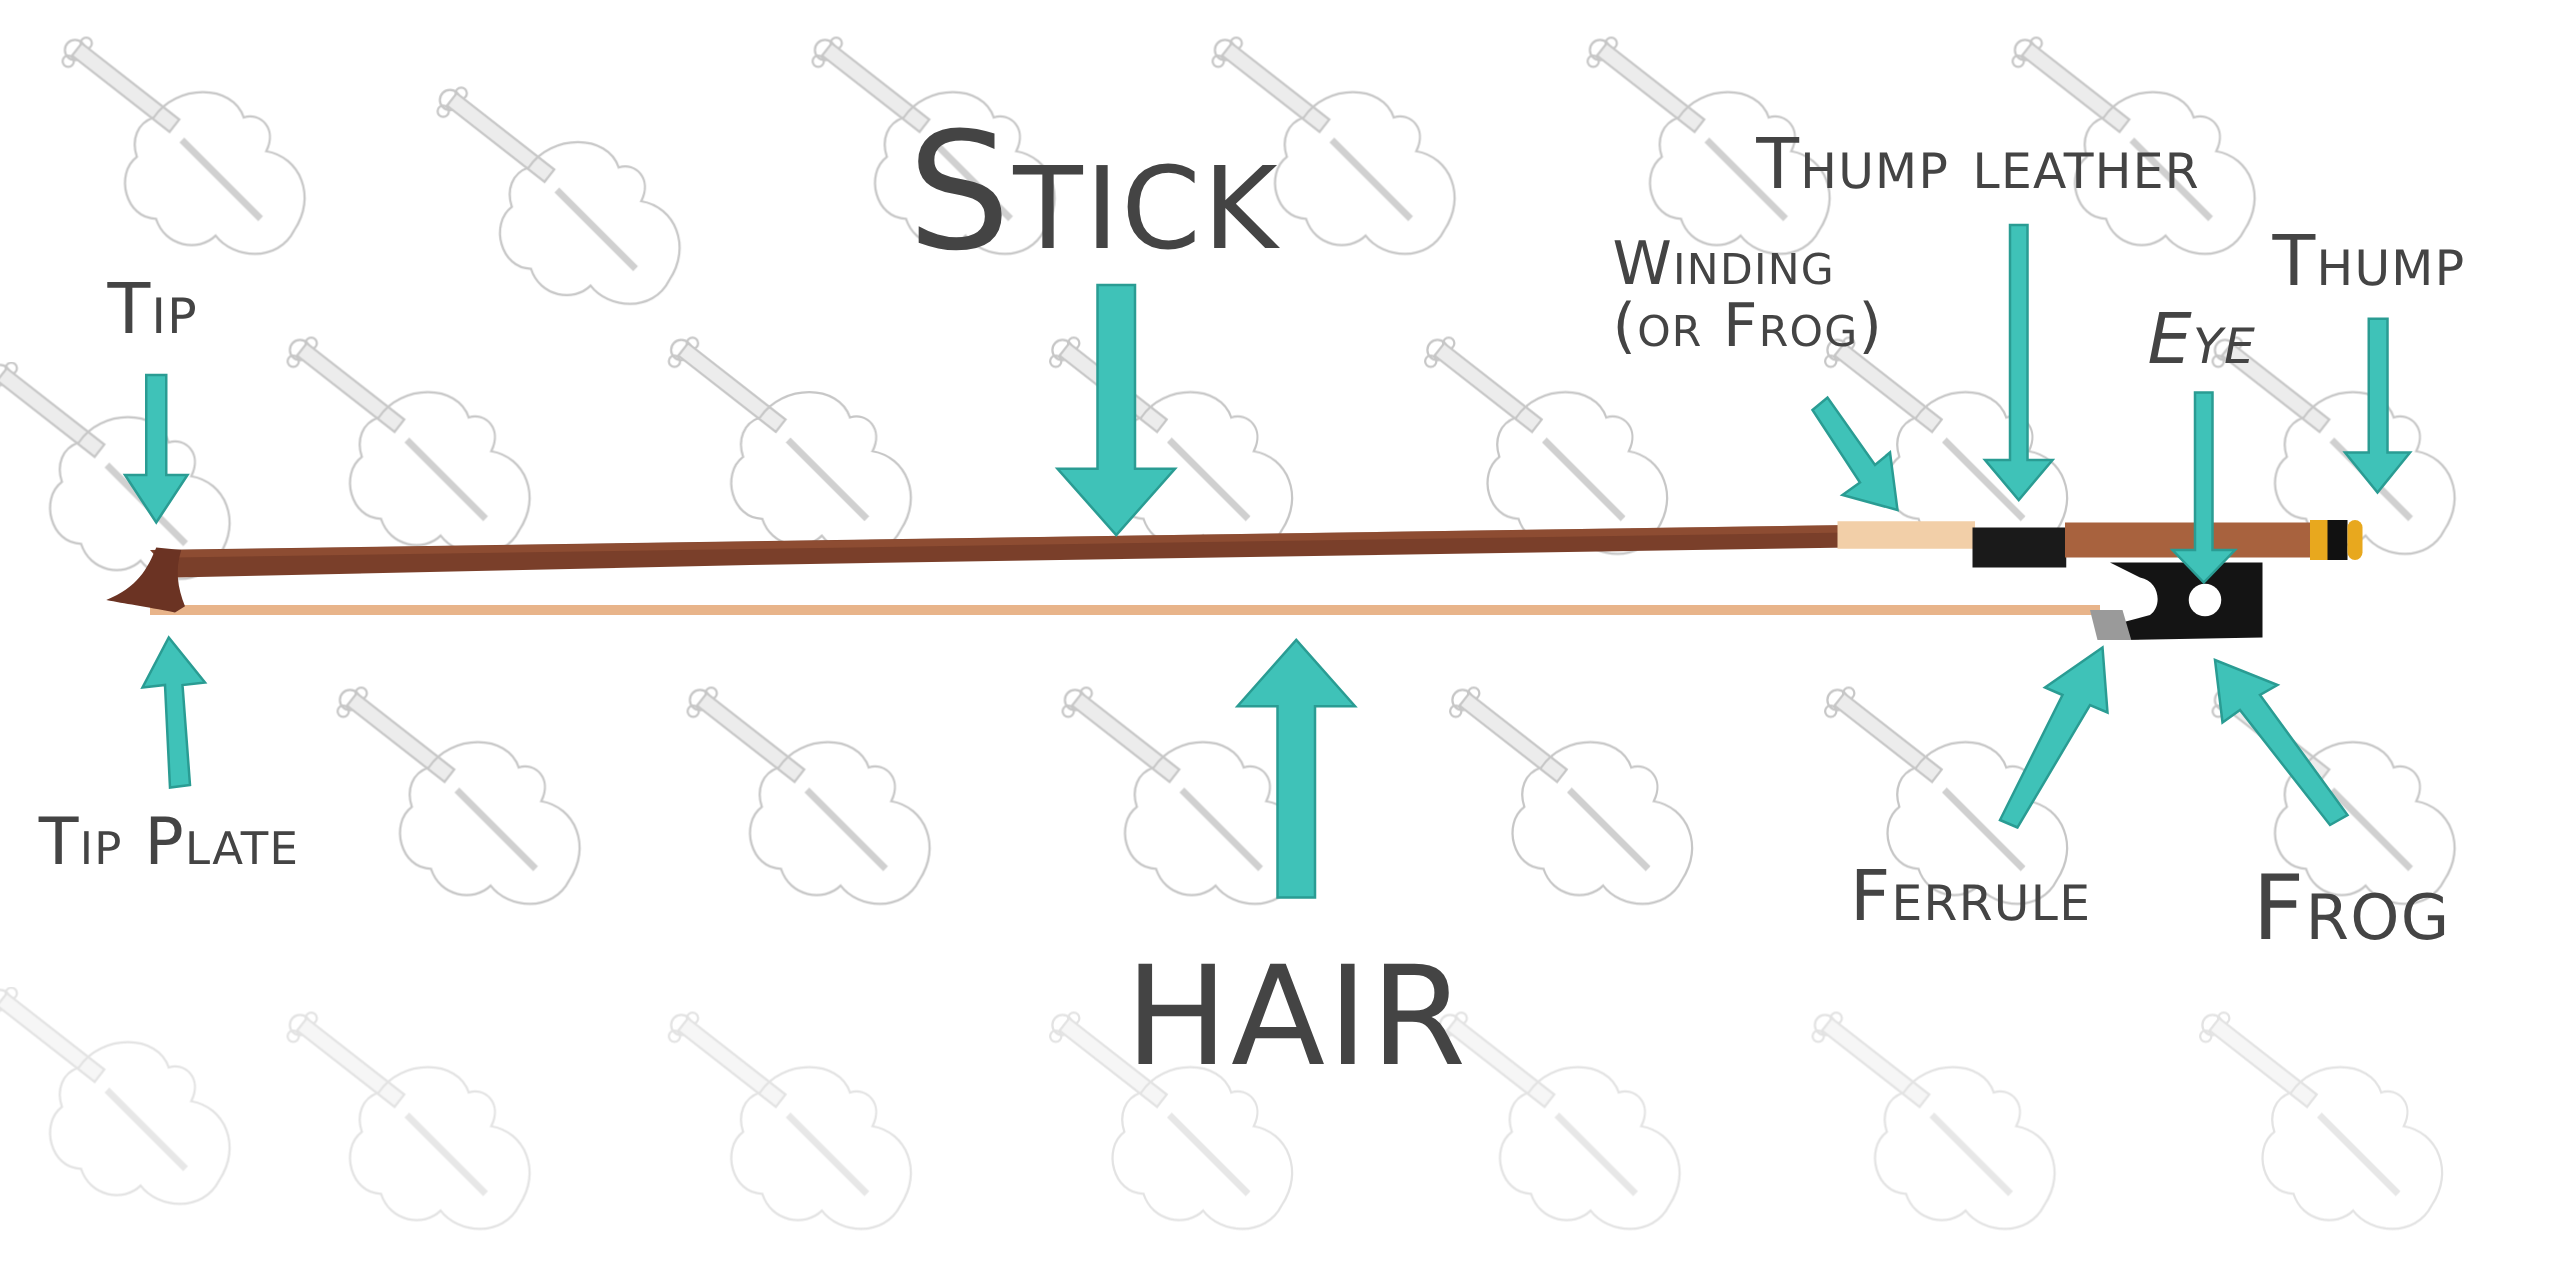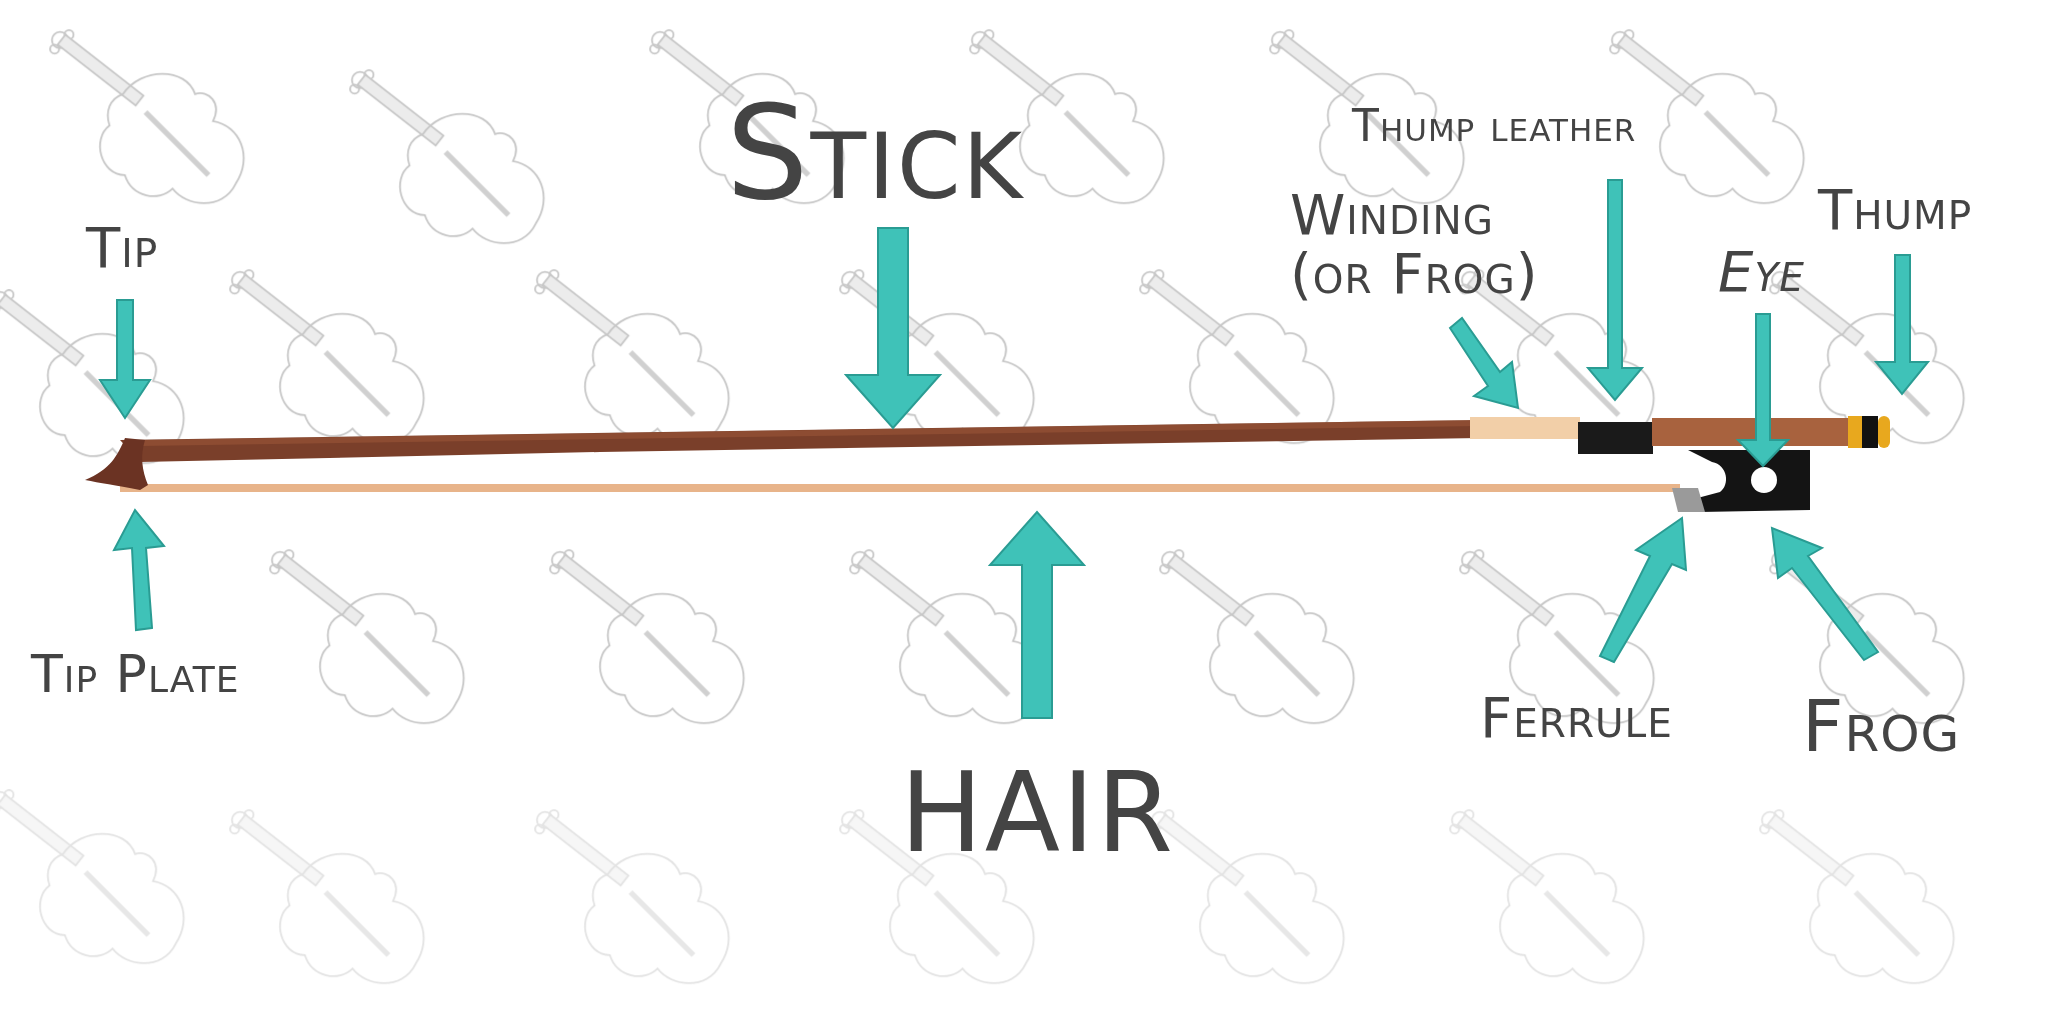--- a/index.html
+++ b/index.html
@@ -101,23 +101,23 @@
       <path d="M1614,662 L1600,656 L1650,556 L1636,550 L1682,518 L1686,570 L1672,564 Z"></path>
 
       <path d="M1864,660 L1878,652 L1808,556 L1822,548 L1772,528 L1778,578 L1792,568 Z"></path>
     </g>
   </svg>
 
   <div class="label" style="left:726px;top:88px;font-size:130px;letter-spacing:2px;">Stick</div>
   <div class="label" style="left:900px;top:758px;font-size:110px;letter-spacing:2px;font-variant:normal;">HAIR</div>
   <div class="label" style="left:86px;top:220px;font-size:56px;">Tip</div>
   <div class="label" style="left:31px;top:648px;font-size:52px;">Tip Plate</div>
-  <div class="label" style="left:1290px;top:186px;font-size:56px;line-height:1.05;">
+  <div class="label" style="left:1290px;top:186px;font-size:48px;line-height:1.05;">
     <div>Winding</div>
     <div>(or Frog)</div>
   </div>
-  <div class="label" style="left:1352px;top:104px;font-size:44px;">Thump leather</div>
+  <div class="label" style="left:1405px;top:104px;font-size:56px;">Thump leather</div>
   <div class="label" style="left:1718px;top:244px;font-size:56px;font-style:italic;">Eye</div>
   <div class="label" style="left:1818px;top:182px;font-size:56px;">Thump</div>
   <div class="label" style="left:1480px;top:690px;font-size:56px;">Ferrule</div>
   <div class="label" style="left:1802px;top:690px;font-size:72px;">Frog</div>
 
 </div>
 
 </body></html>

